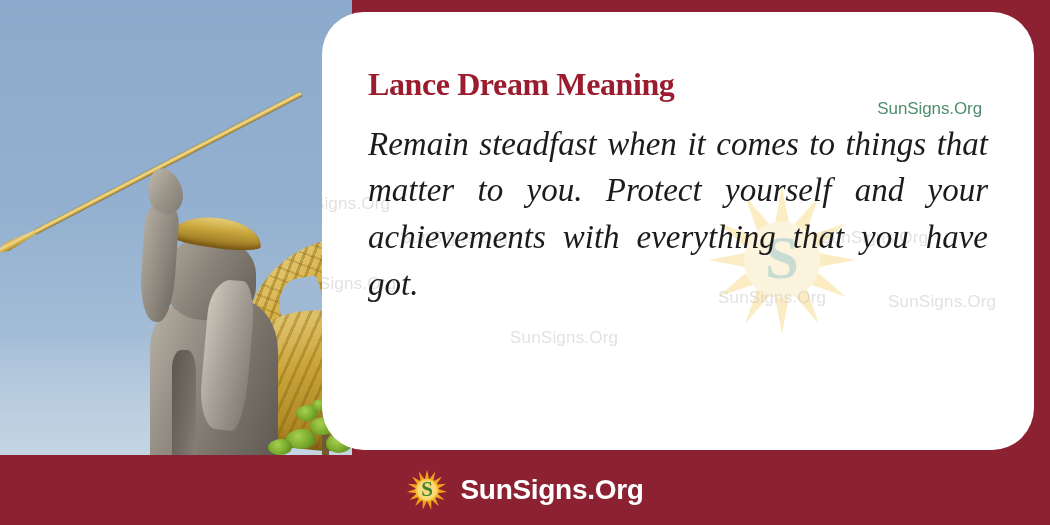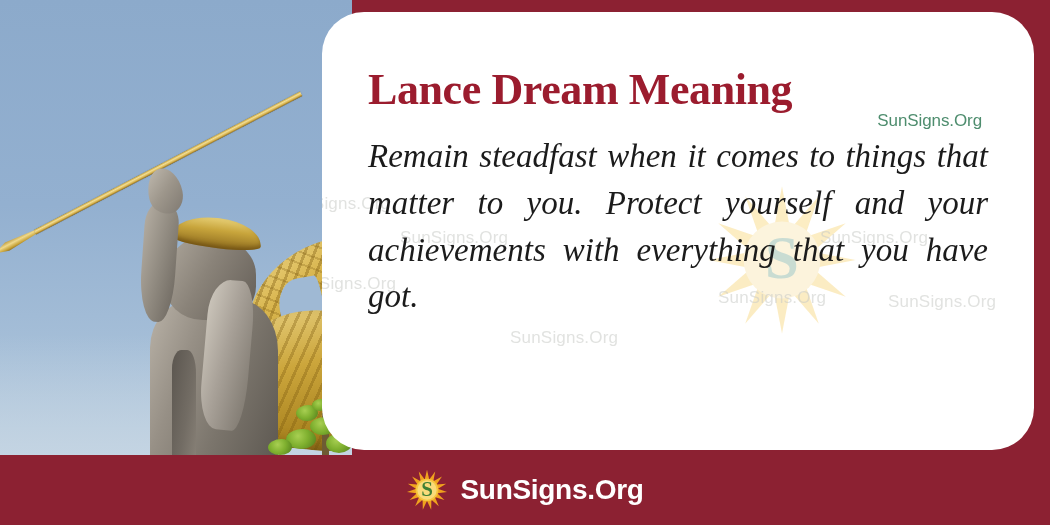--- a/index.html
+++ b/index.html
@@ -170,21 +170,21 @@
 
   
   .card-inner {
     position:relative;
     z-index:3;
     padding:56px 46px 0 46px;
   }
   .title {
     font-family:"Liberation Serif", serif;
     font-weight:700;
-    font-size:44px;
+    font-size:32px;
     line-height:1.02;
     color:#9B1C2E;
     letter-spacing:-0.4px;
     white-space:nowrap;
   }
   .subtitle-row {
     position:relative;
     height:22px;
     margin-top:-2px;
   }

